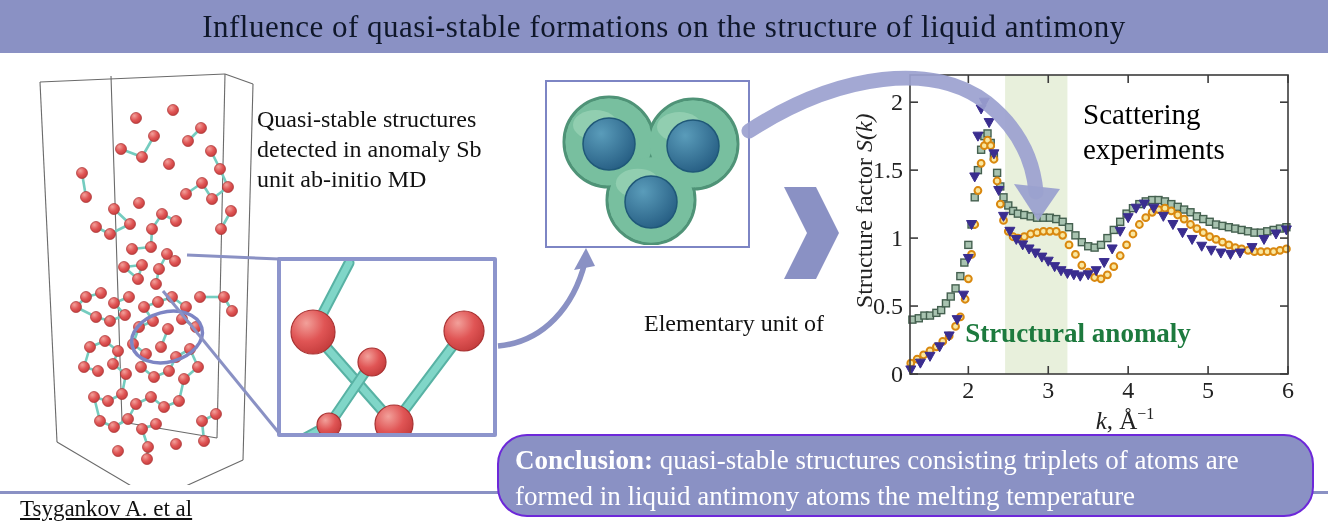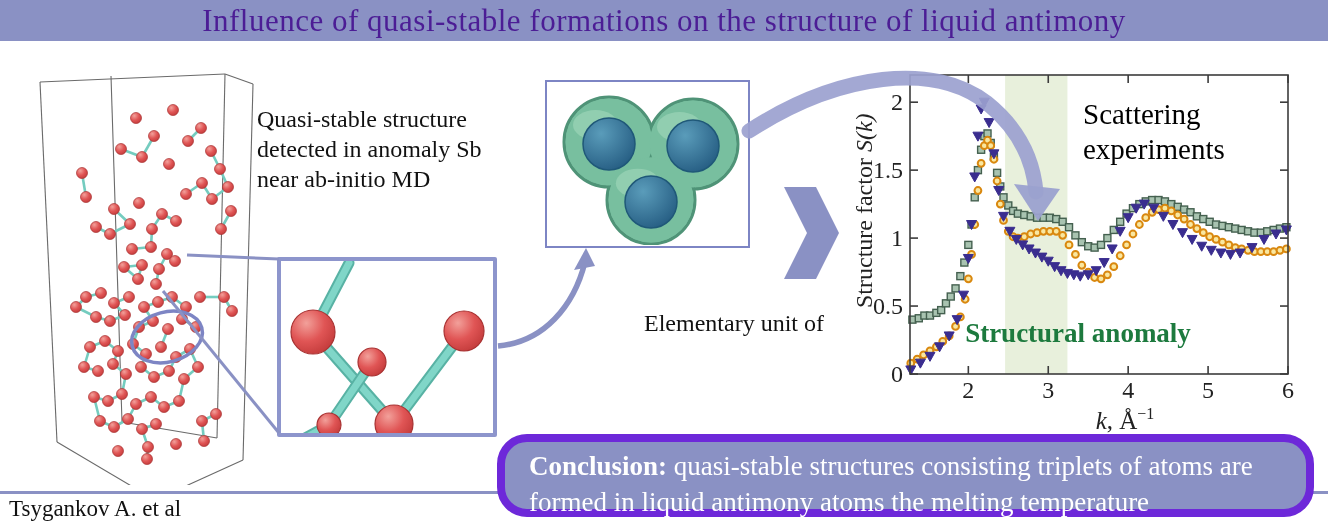--- a/index.html
+++ b/index.html
@@ -1,36 +1,36 @@
 <!DOCTYPE html>
 <html><head>
 <meta charset="utf-8">
 <style>
   html,body{margin:0;padding:0;background:#fff;}
   .page{position:relative;width:1328px;height:524px;background:#ffffff;overflow:hidden;
         font-family:"Liberation Serif", serif;}
-  .title-bar{position:absolute;left:0;top:0;width:1328px;height:41px;background:#8a91c4;
-        color:#4c1d95;display:flex;align-items:center;justify-content:center;
+  .title-bar{position:absolute;left:0;top:0;width:1328px;height:53px;background:#8a91c4;
+        color:#0f172a;display:flex;align-items:center;justify-content:center;
         font-size:31px;letter-spacing:.5px;z-index:3;}
   .caption{position:absolute;color:#111;font-size:24px;line-height:1.26;z-index:2;}
   #md-caption{left:257px;top:104px;width:290px;}
   #triplet-caption{left:584px;top:308px;width:300px;text-align:center;}
   .panel-svg{position:absolute;z-index:2;}
   #inset-box{position:absolute;left:277px;top:257px;width:220px;height:180px;
         border:4px solid #8d95cc;background:#fff;box-sizing:border-box;z-index:2;border-radius:2px;}
   #triplet-box{position:absolute;left:545px;top:80px;width:205px;height:168px;
         border:2.5px solid #7d85c4;background:#fff;box-sizing:border-box;z-index:2;}
   #overlay{position:absolute;left:0;top:0;width:1328px;height:524px;z-index:5;pointer-events:none;}
   #chart{position:absolute;left:855px;top:60px;width:473px;height:375px;z-index:2;}
   .divider{position:absolute;left:0;top:491px;width:1328px;height:2.5px;background:#8a91c4;z-index:1;}
   .conclusion{position:absolute;left:497px;top:434px;width:817px;height:83px;box-sizing:border-box;
-        background:#8a91c4;border:8px solid #6d28d9;border-radius:30px;color:#fff;
-        font-size:27px;line-height:1.33;padding:7px 24px;z-index:4;}
+        background:#8a91c4;border:2px solid #6d28d9;border-radius:30px;color:#fff;
+        font-size:27px;line-height:1.33;padding:7px 16px;z-index:4;}
   .conclusion b{font-weight:700;}
-  .attribution{position:absolute;left:9px;top:496px;font-size:23px;color:#111;z-index:2;}
+  .attribution{position:absolute;left:20px;top:496px;font-size:23px;color:#111;z-index:2;text-decoration:underline;}
   text{font-family:"Liberation Serif", serif;}
 </style>
 </head>
 <body>
 
 <div class="page">
 
   <div class="title-bar">
     <span>Influence of quasi-stable formations on the structure of liquid antimony</span>
   </div>
@@ -223,23 +223,23 @@
         <circle cx="209" cy="227" r="5.5" fill="url(#gradR)" stroke="#a83232" stroke-width="0.7"></circle>
         <circle cx="217" cy="241" r="5.5" fill="url(#gradR)" stroke="#a83232" stroke-width="0.7"></circle>
         <circle cx="132" cy="389" r="5.5" fill="url(#gradR)" stroke="#a83232" stroke-width="0.7"></circle>
       </g>
     <g id="md-ellipse">
         <ellipse cx="152" cy="267" rx="36" ry="25" fill="none" stroke="#7d85c4" stroke-width="3.5" transform="rotate(-15 152 267)"></ellipse>
       </g>
   </svg>
 
   <div id="md-caption" class="caption">
-    <span>Quasi-stable structure</span><br>
+    <span>Quasi-stable structures</span><br>
     <span>detected in anomaly Sb</span><br>
-    <span>near ab-initio MD</span>
+    <span>unit ab-initio MD</span>
   </div>
 
   <div id="inset-box">
     <svg width="212" height="172">
       <g id="inset-bonds">
           <line x1="68" y1="2" x2="32" y2="71" stroke="#58b2a4" stroke-width="11" stroke-linecap="round"></line>
           <line x1="68" y1="2" x2="32" y2="71" stroke="#80d6c8" stroke-width="7" stroke-linecap="round"></line>
           <line x1="32" y1="71" x2="113" y2="163" stroke="#58b2a4" stroke-width="11" stroke-linecap="round"></line>
           <line x1="32" y1="71" x2="113" y2="163" stroke="#80d6c8" stroke-width="7" stroke-linecap="round"></line>
           <line x1="91" y1="101" x2="48" y2="164" stroke="#58b2a4" stroke-width="11" stroke-linecap="round"></line>

